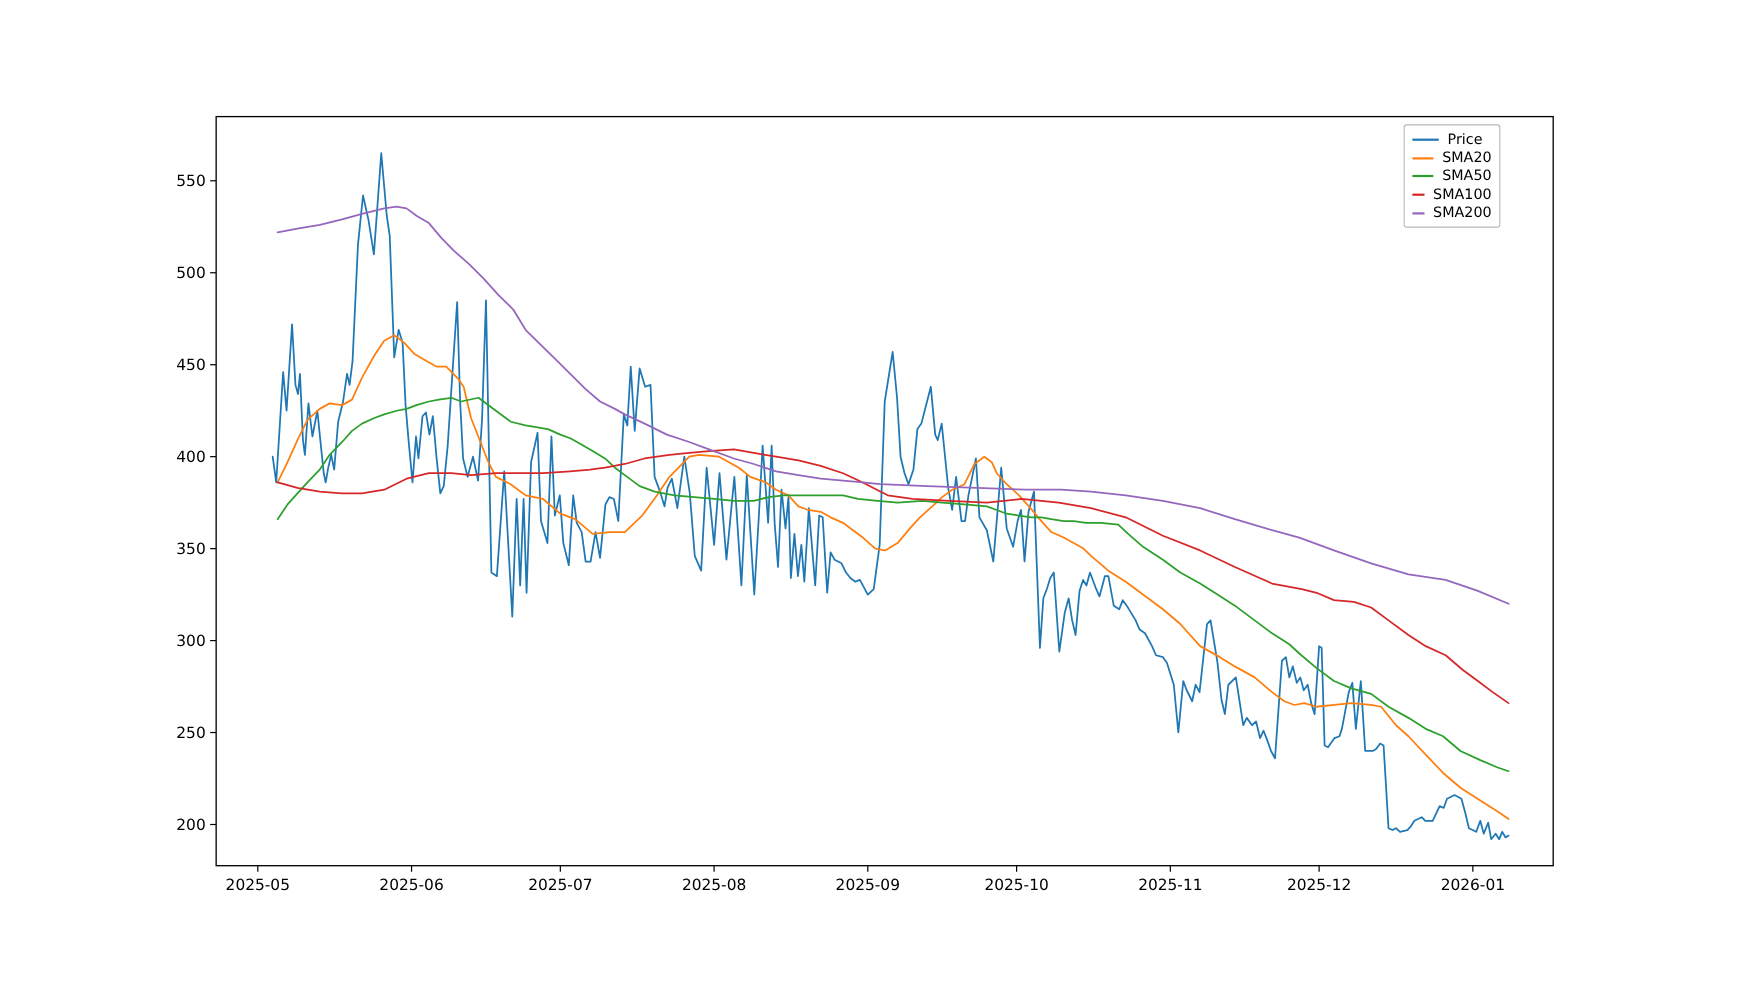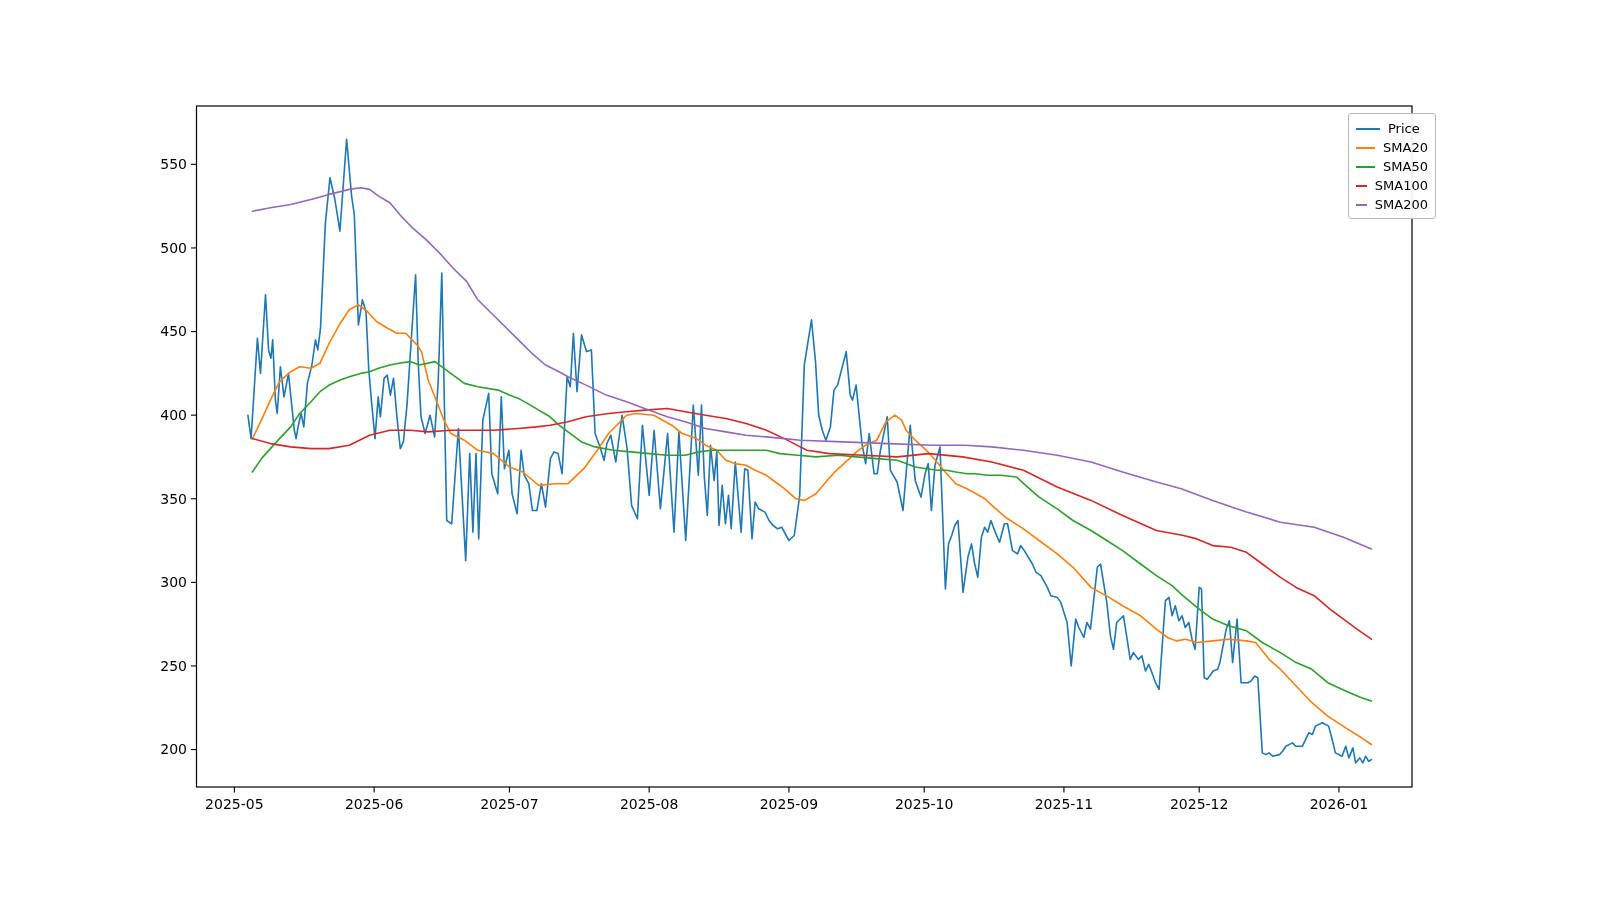--- a/index.html
+++ b/index.html
@@ -53,21 +53,21 @@
       <line x1="191" y1="415.1502577952369" x2="196.5" y2="415.1502577952369" stroke="#000000" stroke-width="1.1"></line>
       <text x="187" y="419.9502577952369" text-anchor="end" font-size="14" class="tick-label">400</text>
       <line x1="191" y1="331.5509452492021" x2="196.5" y2="331.5509452492021" stroke="#000000" stroke-width="1.1"></line>
       <text x="187" y="336.3509452492021" text-anchor="end" font-size="14" class="tick-label">450</text>
       <line x1="191" y1="247.9516327031672" x2="196.5" y2="247.9516327031672" stroke="#000000" stroke-width="1.1"></line>
       <text x="187" y="252.75163270316722" text-anchor="end" font-size="14" class="tick-label">500</text>
       <line x1="191" y1="164.35232015713234" x2="196.5" y2="164.35232015713234" stroke="#000000" stroke-width="1.1"></line>
       <text x="187" y="169.15232015713235" text-anchor="end" font-size="14" class="tick-label">550</text>
       <rect x="196.5" y="106" width="1215.5" height="681" fill="none" stroke="#000000" stroke-width="1.2"></rect>
     </svg>
-  <div id="legend" class="legend" style="left: 1348px; top: 113px; width: 88px; height: 106px;">
+  <div id="legend" class="legend" style="left: 1276px; top: 113px; width: 88px; height: 94px;">
       <div class="legend-row">
         <span class="legend-swatch" style="border-top-color: rgb(31, 119, 180);"></span>
         <span class="legend-label">Price</span>
       </div>
       <div class="legend-row">
         <span class="legend-swatch" style="border-top-color: rgb(255, 127, 14);"></span>
         <span class="legend-label">SMA20</span>
       </div>
       <div class="legend-row">
         <span class="legend-swatch" style="border-top-color: rgb(44, 160, 44);"></span>

